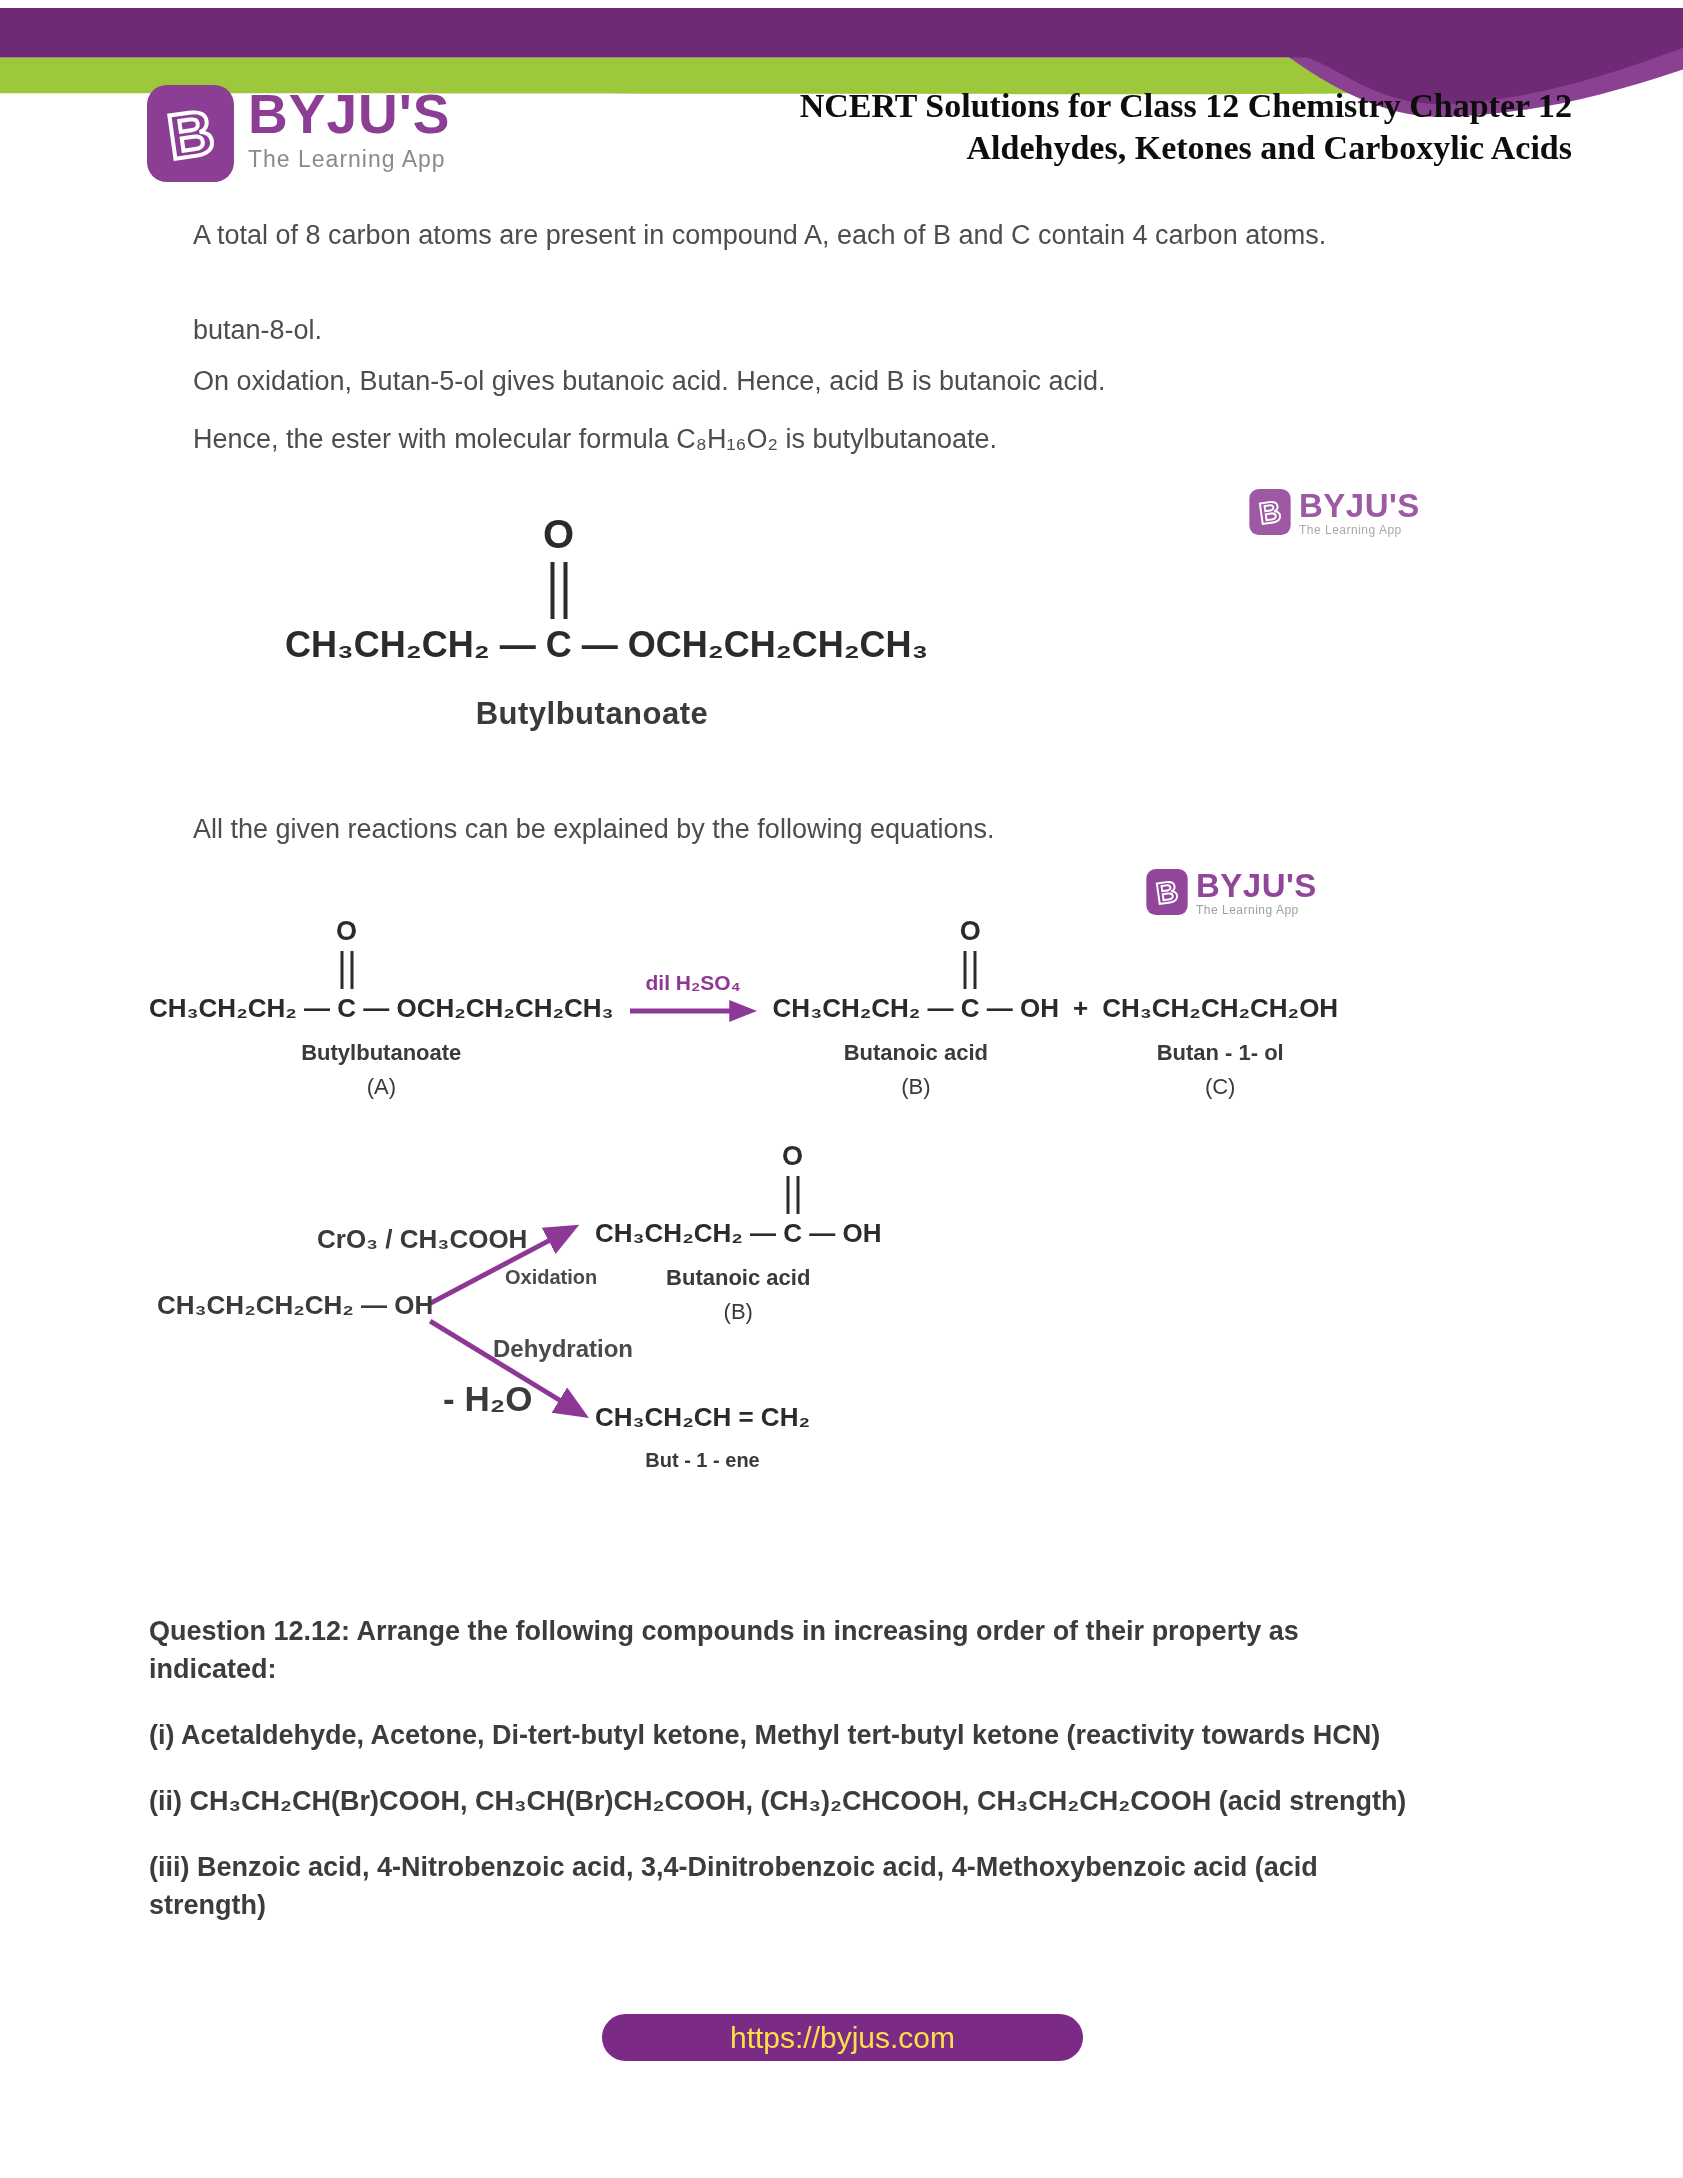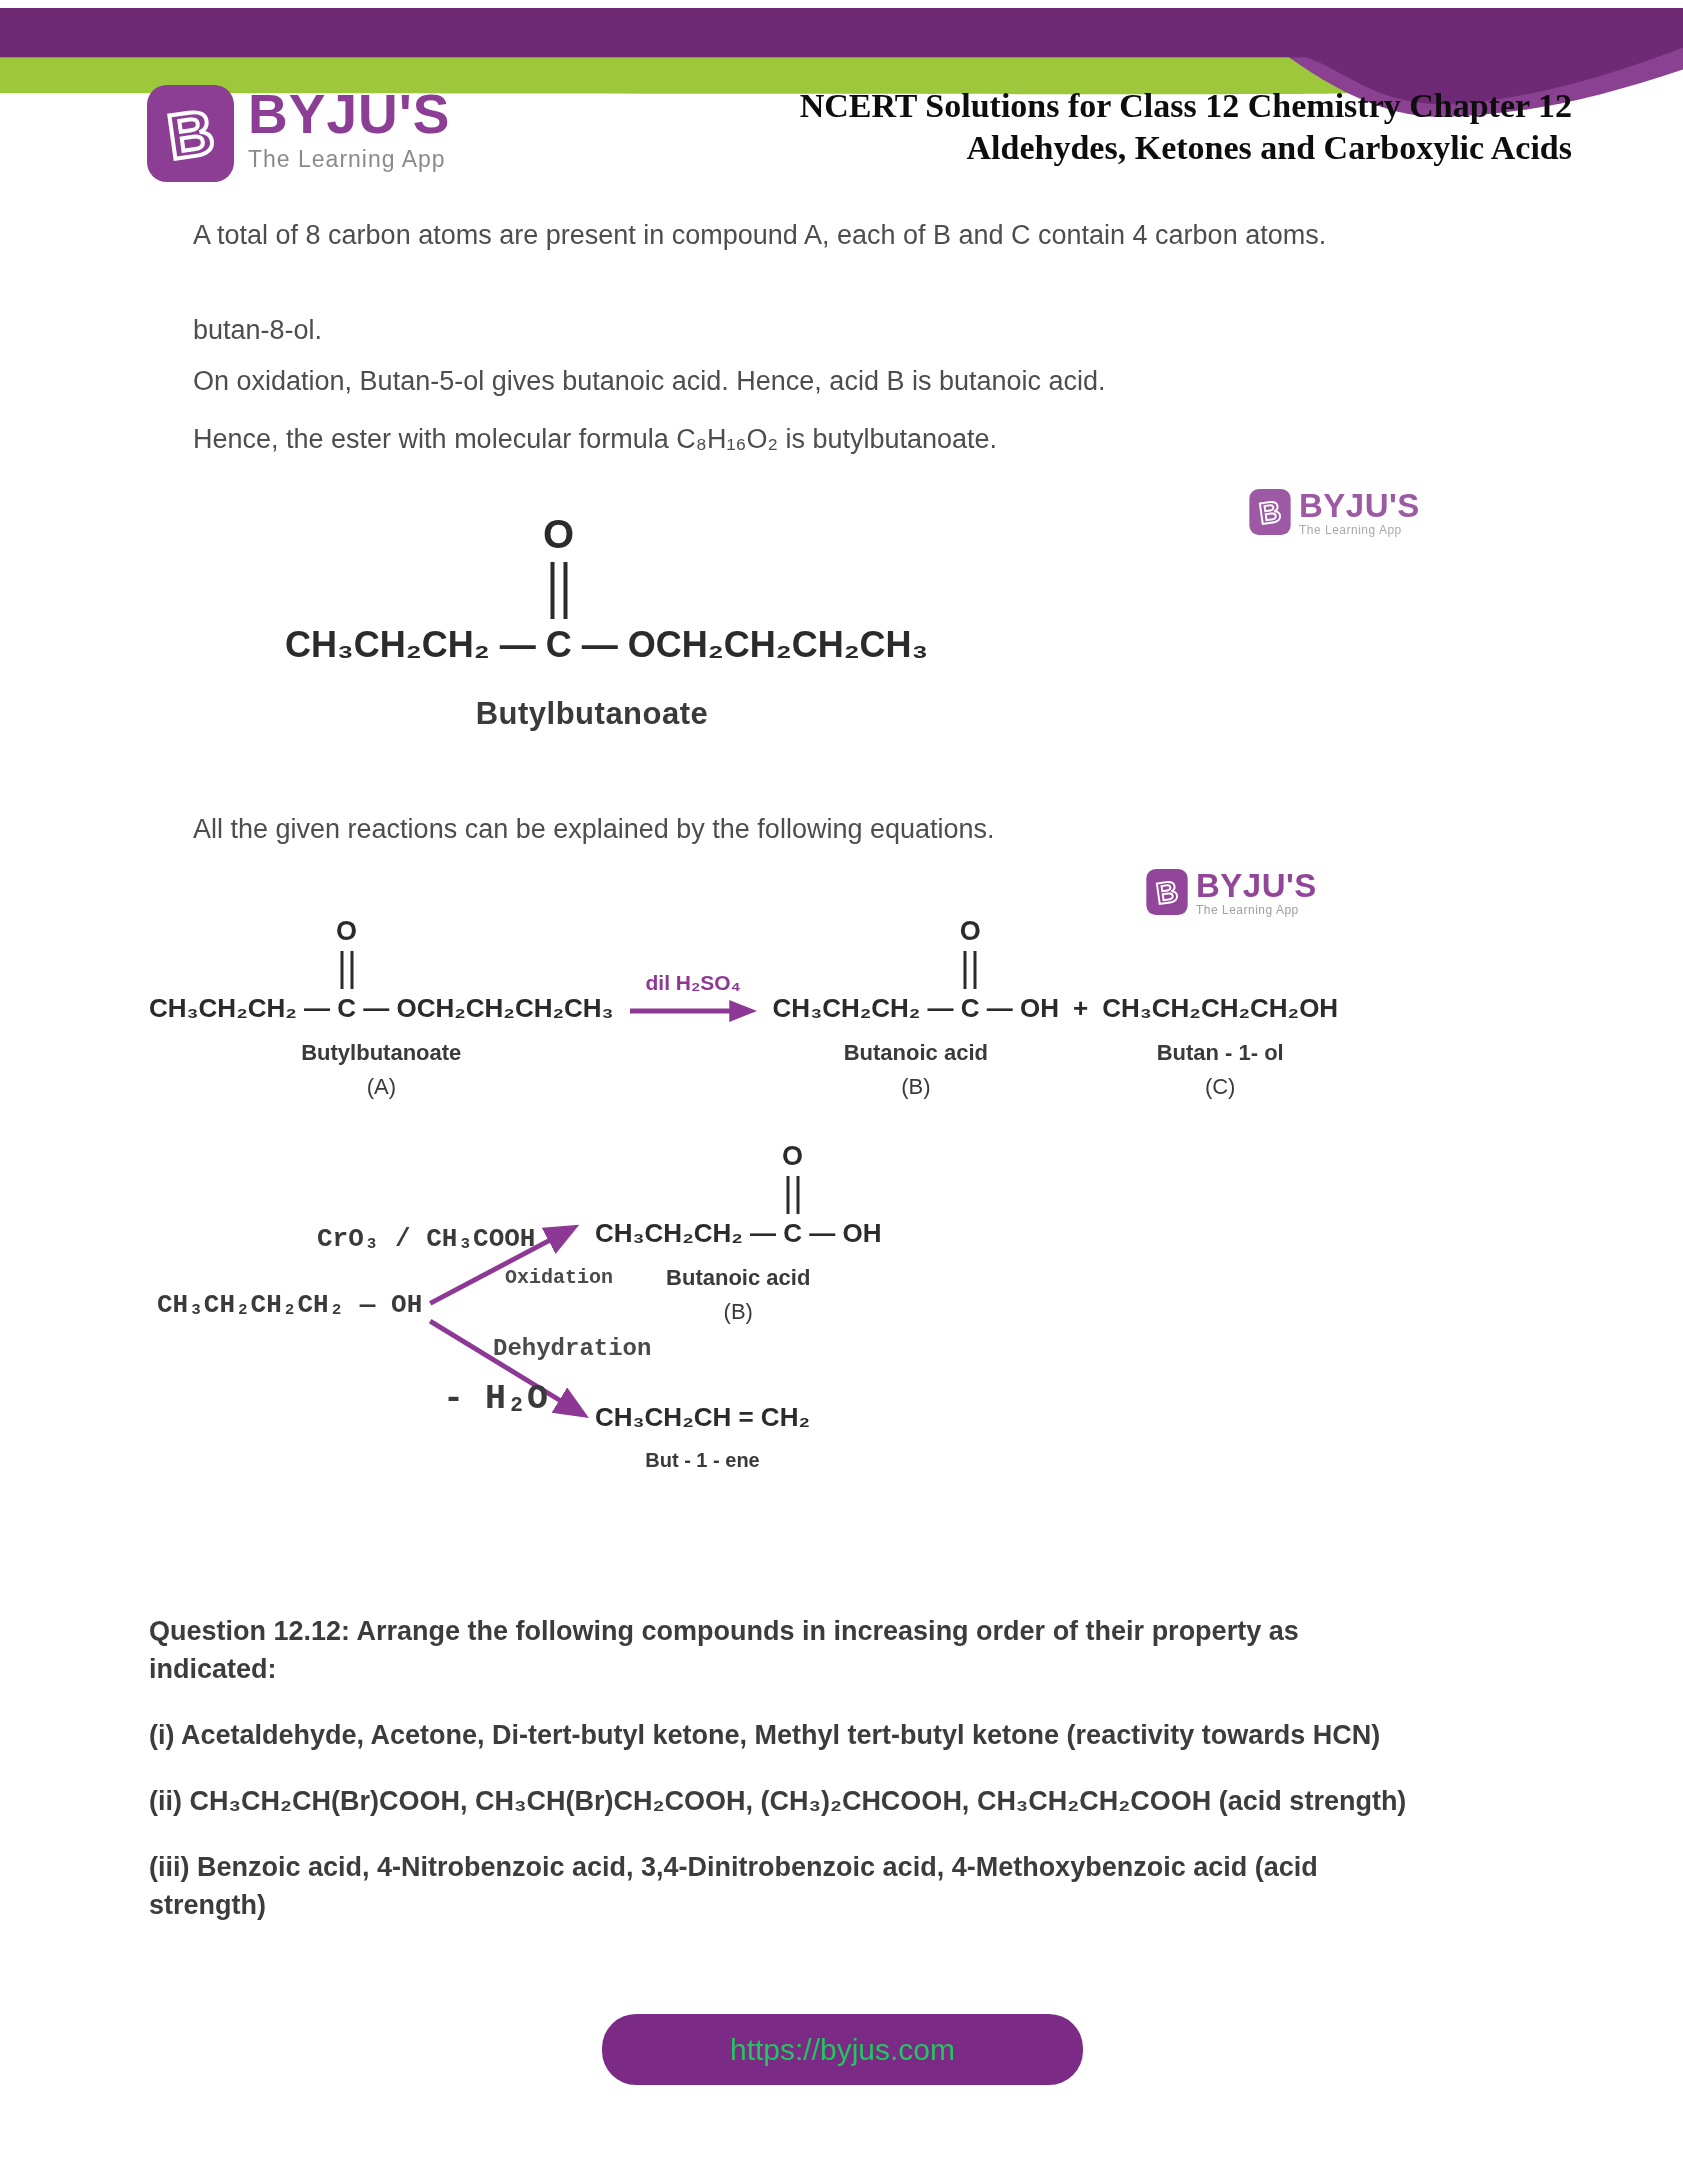--- a/index.html
+++ b/index.html
@@ -48,33 +48,33 @@
   .eq1{position:absolute;left:149px;top:916px;display:flex;align-items:flex-start;gap:14px;}
   .rx-col{display:flex;flex-direction:column;align-items:center;}
   .rx-formula{padding-top:77px;}
   .rx-name{margin-top:16px;font-size:22px;font-weight:bold;color:#3a3a3a;}
   .rx-tag{margin-top:8px;font-size:22px;color:#3a3a3a;}
   .rx-arrow{display:flex;flex-direction:column;align-items:center;padding-top:55px;}
   .arrow-label{color:#8e3896;font-weight:bold;font-size:21px;white-space:pre;margin-bottom:2px;}
   .plus{padding-top:77px;font-size:26px;}
 
   .scheme{position:absolute;left:149px;top:1141px;width:1188px;height:396px;}
-  .scheme .lbl{position:absolute;font-weight:bold;color:#3a3a3a;white-space:pre;font-family:Liberation Mono, monospace;}
+  .scheme .lbl{position:absolute;font-weight:bold;color:#3a3a3a;white-space:pre;}
   .scheme .step{color:#4a4a4a;font-weight:bold;}
 
   
   .wm{position:absolute;display:flex;align-items:flex-start;gap:8px;opacity:.85;}
   .wm .wm-icon{width:42px;height:46px;}
   .wm .wm-brand{font-size:33px;font-weight:bold;color:#8c3d94;line-height:34px;letter-spacing:0.5px;}
   .wm .wm-tag{font-size:12px;color:#9a9a9a;letter-spacing:0.5px;}
 
   
-  .footer-pill{position:absolute;left:602px;top:2014px;width:481px;height:71px;border-radius:34px;
+  .footer-pill{position:absolute;left:602px;top:2014px;width:481px;height:47px;border-radius:34px;
     background:#7b2b85;display:flex;align-items:center;justify-content:center;
-    color:#22c55e;font-size:30px;}
+    color:#fde047;font-size:30px;}
 </style>
 </head>
 <body>
 
 <svg id="header-svg" width="1683" height="129" aria-hidden="true" viewBox="0 0 1700 130">
   <path d="M0,58 L1320,58 C1356,70 1380,81 1404,93 C1290,97 1100,94 0,94 Z" fill="#9dc83c"></path>
   <path d="M1240,8 L1700,8 L1700,70 C1610,100 1540,116 1455,118 C1385,119 1310,70 1240,8 Z" fill="#8a4191"></path>
   <path d="M0,8 L1700,8 L1700,48 C1620,78 1540,102 1460,105 C1393,107 1356,70 1320,58 L0,58 Z" fill="#6e2a75"></path>
 </svg>
 

